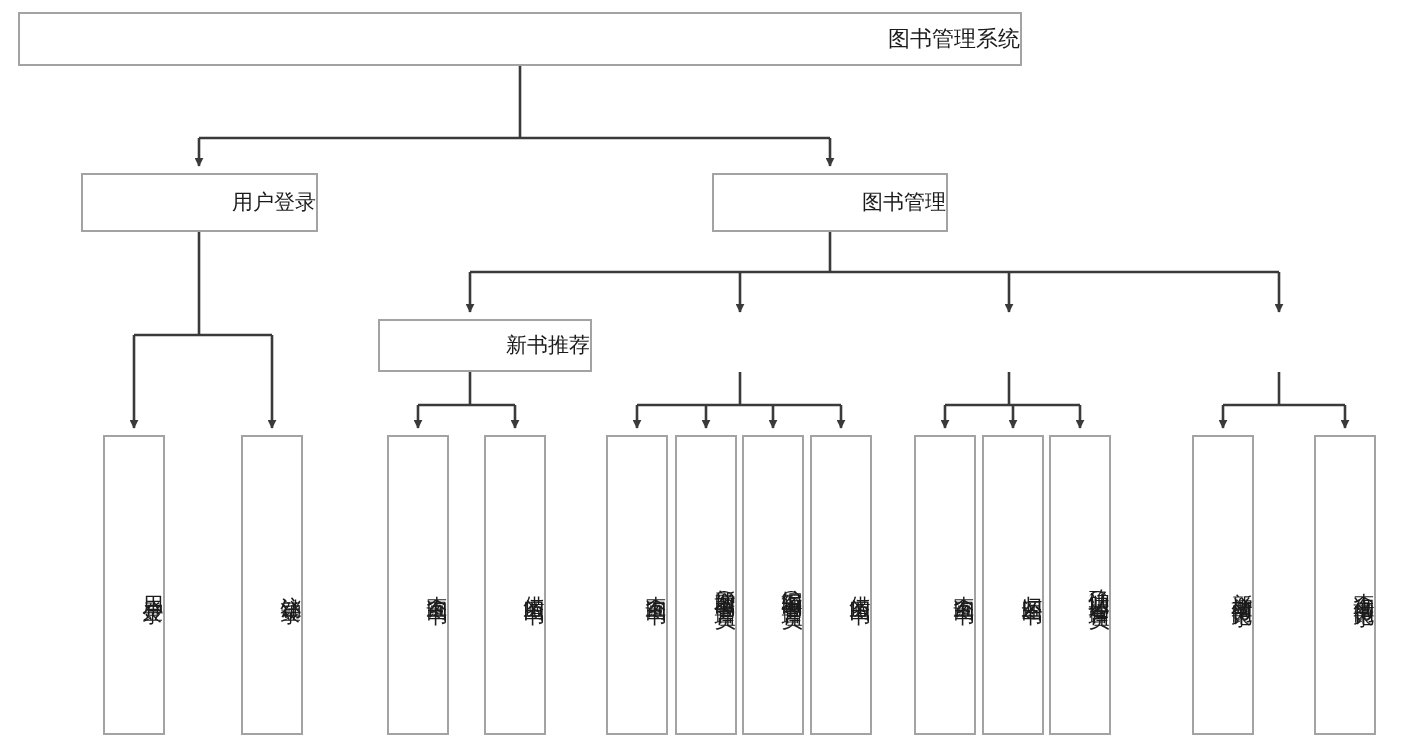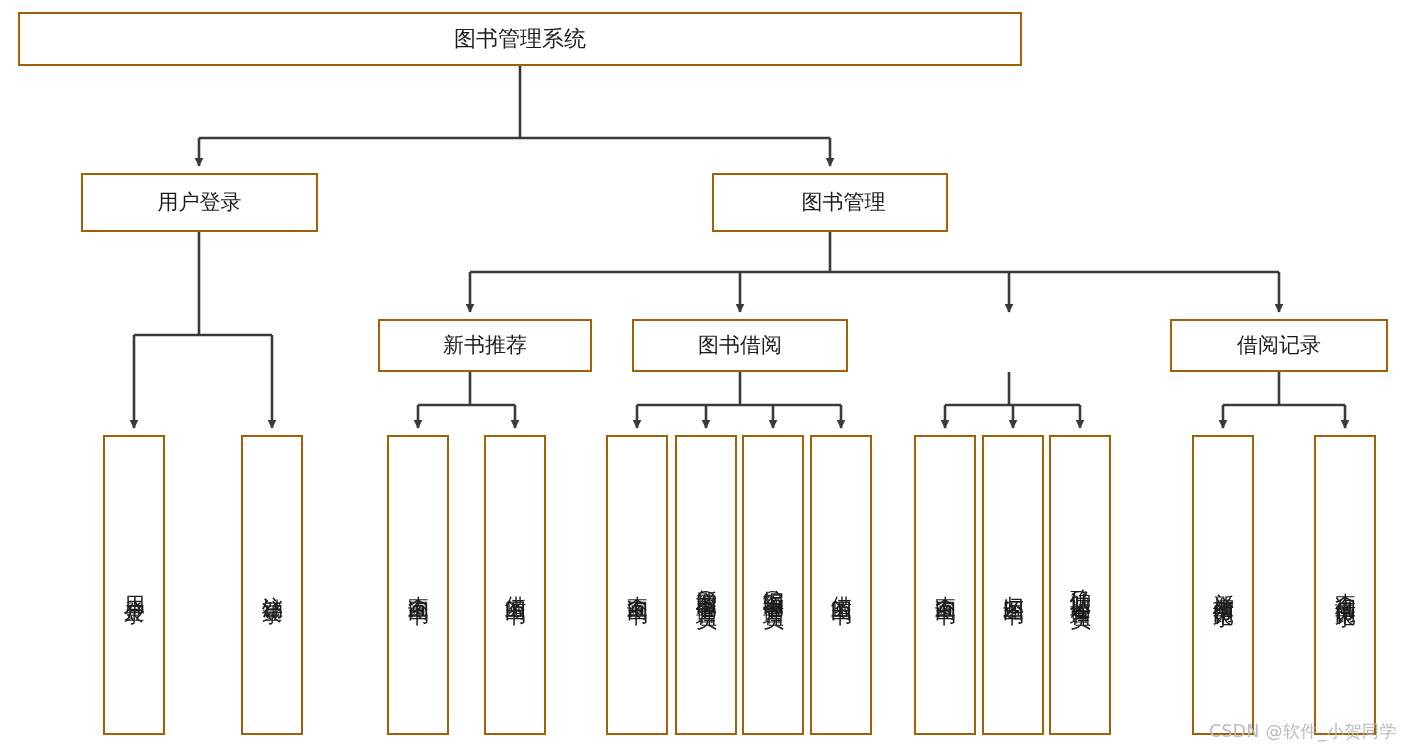--- a/index.html
+++ b/index.html
@@ -23,24 +23,24 @@
     position: absolute;
     left: 0;
     top: 0;
     width: 1405px;
     height: 747px;
   }
   .node {
     position: absolute;
     box-sizing: border-box;
     background: #ffffff;
-    border: 2px solid #a16207;
+    border: 2px solid #a3a3a3;
     display: flex;
     align-items: center;
-    justify-content: center;
+    justify-content: flex-end;
     color: #1b1b1b;
     line-height: 1.18;
   }
   .node .label {
     display: block;
     text-align: center;
     white-space: nowrap;
   }
   .node.horizontal .label {
     font-size: 21px;
@@ -132,26 +132,20 @@
   <div class="node horizontal" style="left:81px; top:173px; width:237px; height:59px;">
     <span class="label">用户登录</span>
   </div>
   <div class="node horizontal" style="left:712px; top:173px; width:236px; height:59px;padding-left:27px;">
     <span class="label">图书管理</span>
   </div>
 
   <div class="node horizontal" style="left:378px; top:319px; width:214px; height:53px;">
     <span class="label">新书推荐</span>
   </div>
-  <div class="node horizontal" style="left:632px; top:319px; width:216px; height:53px;">
-    <span class="label">图书借阅</span>
-  </div>
-  <div class="node horizontal" style="left:1170px; top:319px; width:218px; height:53px;">
-    <span class="label">借阅记录</span>
-  </div>
 
   <div class="node vertical" style="left:103px; top:435px; width:62px; height:300px;">
     <span class="label">用户登录</span>
   </div>
   <div class="node vertical" style="left:241px; top:435px; width:62px; height:300px;">
     <span class="label">注销登录</span>
   </div>
   <div class="node vertical" style="left:387px; top:435px; width:62px; height:300px;">
     <span class="label">查询图书</span>
   </div>
@@ -179,15 +173,14 @@
   <div class="node vertical" style="left:1049px; top:435px; width:62px; height:300px;">
     <span class="label">确认归还（管理员）</span>
   </div>
   <div class="node vertical" style="left:1192px; top:435px; width:62px; height:300px;">
     <span class="label">新增借阅记录</span>
   </div>
   <div class="node vertical" style="left:1314px; top:435px; width:62px; height:300px;">
     <span class="label">查询借阅记录</span>
   </div>
 
-  <div class="watermark">CSDN @软件_小贺同学</div>
 
 </div>
 
 </body></html>

